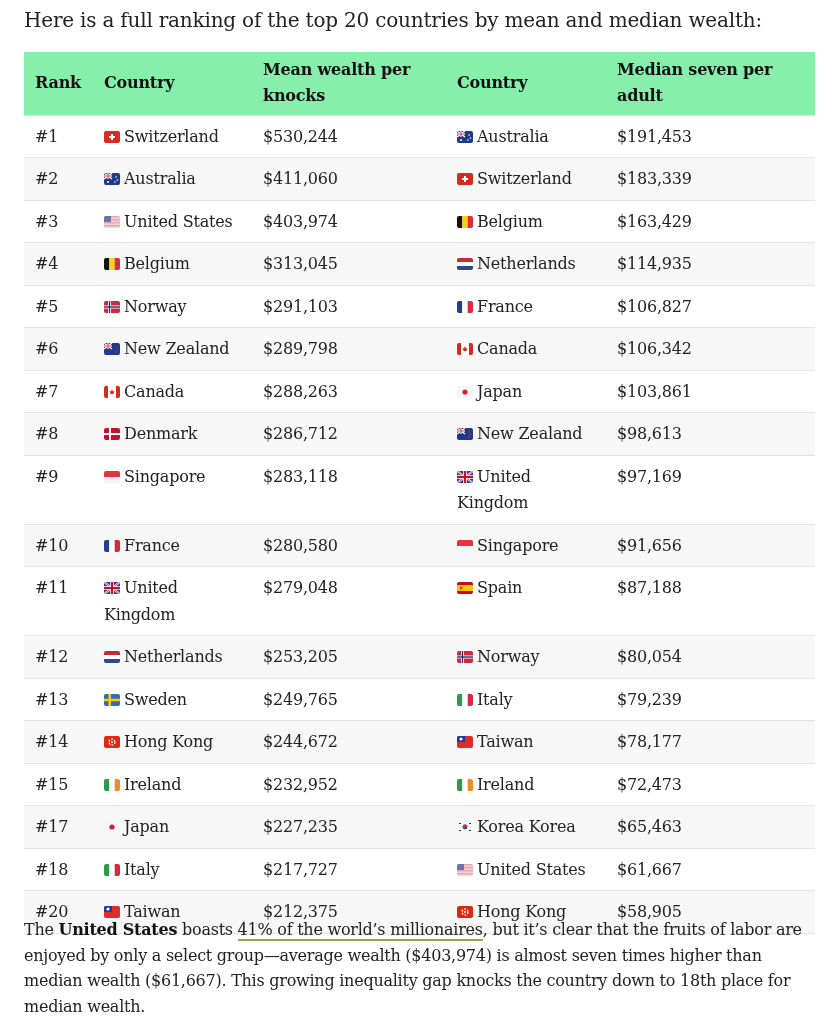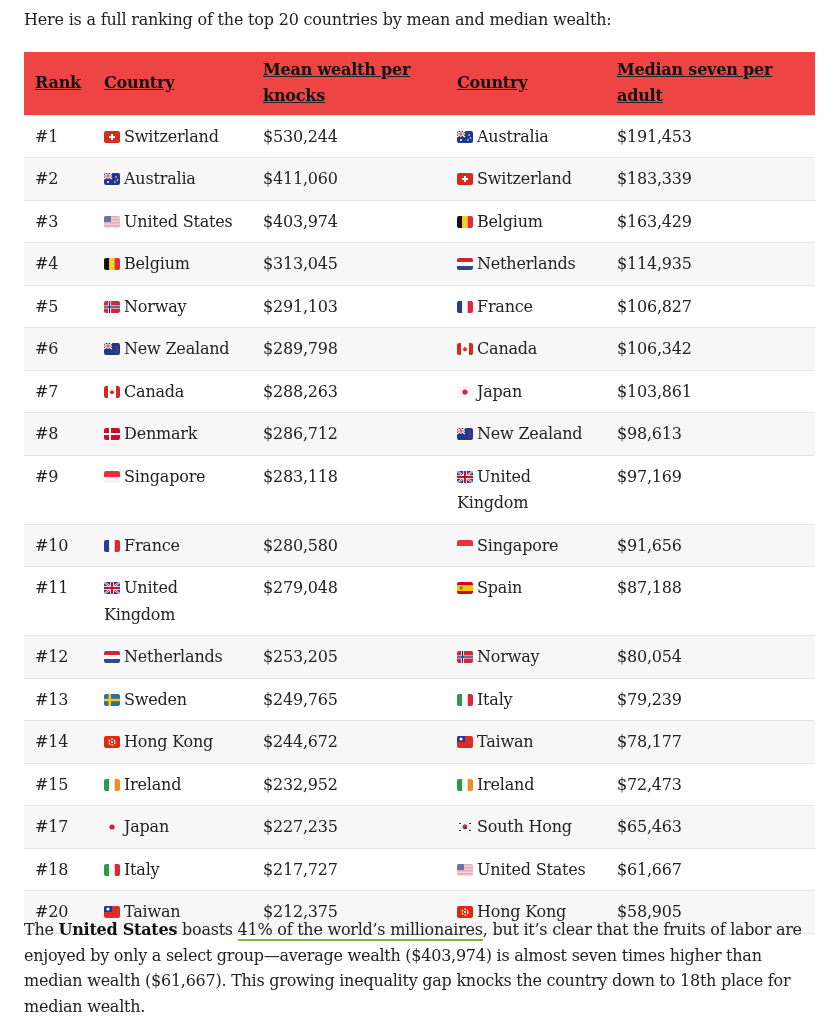--- a/index.html
+++ b/index.html
@@ -1,20 +1,20 @@
 <!DOCTYPE html>
 <html><head>
 <meta charset="utf-8">
 <style>
   * { box-sizing: border-box; margin: 0; padding: 0; }
   html, body { width: 834px; height: 1024px; background: #ffffff; overflow: hidden; }
   body { font-family: "DejaVu Serif", "Liberation Serif", serif; color: #222222; position: relative; }
-  .intro { position: absolute; left: 24px; top: 8px; font-size: 16px; line-height: 24px; color: #222; letter-spacing: -0.2px; }
+  .intro { position: absolute; left: 24px; top: 8px; font-size: 20px; line-height: 24px; color: #222; letter-spacing: -0.2px; }
   table.rank { position: absolute; left: 24px; top: 52px; width: 791px; border-collapse: collapse; font-size: 16px; letter-spacing: -0.2px; }
-  table.rank thead tr { background: #ef4444; text-decoration: underline; }
+  table.rank thead tr { background: #86efac; }
   table.rank th { text-align: left; font-weight: bold; vertical-align: middle; height: 63px; padding: 0 8px; line-height: 26px; color: #111; border-bottom: 1px solid #e2e2e2; }
   table.rank td { vertical-align: top; padding: 8px 8px 7px 8px; line-height: 26.5px; border-bottom: 1px solid #e4e4e4; }
   table.rank tbody tr:nth-child(even) { background: #f7f7f7; }
   table.rank tbody tr:nth-child(odd) { background: #ffffff; }
   .col-rank { width: 72px; padding-left: 11px !important; }
   .col-country1 { width: 159px; }
   .col-mean { width: 194px; }
   .col-country2 { width: 160px; }
   .col-median { width: 206px; }
   .flag { display: inline-block; width: 16px; height: 12px; margin-right: 4px; vertical-align: -1px; border-radius: 2px; overflow: hidden; position: relative; }
@@ -302,21 +302,21 @@
             </svg></span><span>Japan</span></td>
         <td class="col-mean">$227,235</td>
         <td class="col-country2"><span class="flag"><svg viewBox="0 0 16 12">
               <rect width="16" height="12" fill="#f5f5f5"></rect>
               <circle cx="8" cy="6" r="2.4" fill="#2a4aa0"></circle>
               <path d="M5.6 6A2.4 2.4 0 0 1 10.4 6Z" fill="#d0303a"></path>
               <rect x="2" y="2" width="2" height="1" fill="#333"></rect>
               <rect x="12" y="2" width="2" height="1" fill="#333"></rect>
               <rect x="2" y="9" width="2" height="1" fill="#333"></rect>
               <rect x="12" y="9" width="2" height="1" fill="#333"></rect>
-            </svg></span><span>South Hong</span></td>
+            </svg></span><span>Korea Korea</span></td>
         <td class="col-median">$65,463</td>
       </tr>
       <tr>
         <td class="col-rank">#18</td>
         <td class="col-country1"><span class="flag"><svg viewBox="0 0 16 12">
               <rect width="5.3" height="12" fill="#2d9a4a"></rect>
               <rect x="5.3" width="5.4" height="12" fill="#fff"></rect>
               <rect x="10.7" width="5.3" height="12" fill="#d62b3a"></rect>
             </svg></span><span>Italy</span></td>
         <td class="col-mean">$217,727</td>

